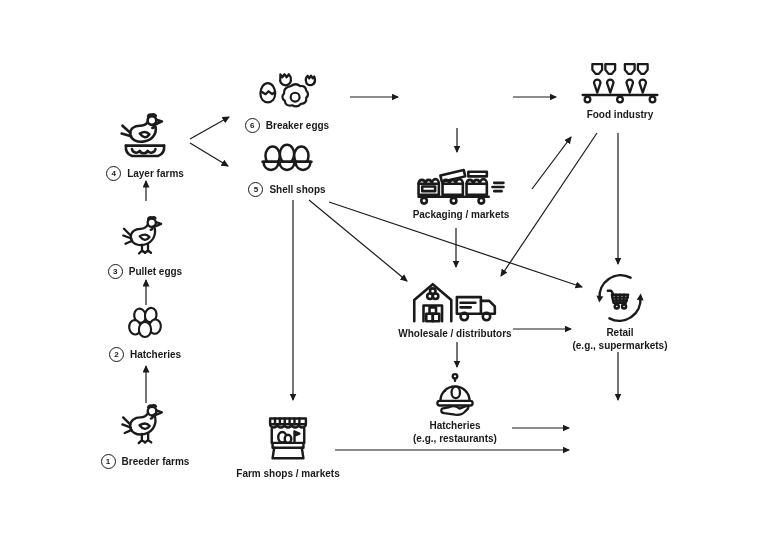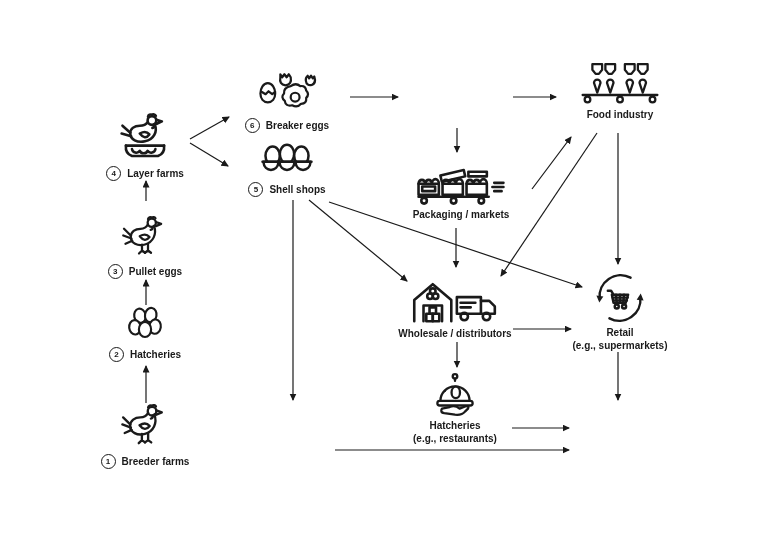--- a/index.html
+++ b/index.html
@@ -250,15 +250,31 @@
       <circle class="f-ink" cx="19" cy="26" r="1.3"></circle>
       <rect x="9" y="39" width="46" height="6" rx="3"></rect>
       <path d="M15 49 q-3 5 3 6 l14 2 q9 1 13 -4 l4 -4 q2 -4 -3 -3 l-8 3 q-6 -5 -13 -2 z"></path>
     </svg>
     <div class="lblrow" style="margin-top:2px">
       <span class="lbl">Hatcheries</span>
     </div>
     <span class="sub">(e.g., restaurants)</span>
   </div>
 
+  <div class="node" style="left:208px;top:412px;width:160px">
+    <svg class="icon" width="52" height="52" viewBox="0 0 64 64">
+      <rect x="10" y="8" width="44" height="7"></rect>
+      <path d="M16 8 v7 M22 8 v7 M28 8 v7 M34 8 v7 M40 8 v7 M46 8 v7"></path>
+      <path d="M10 15 a4.4 4 0 0 0 8.8 0 a4.4 4 0 0 0 8.8 0 a4.4 4 0 0 0 8.8 0 a4.4 4 0 0 0 8.8 0 a4.4 4 0 0 0 8.8 0"></path>
+      <path d="M12 21 V38 M52 21 V38"></path>
+      <ellipse class="f-white" cx="25" cy="31" rx="5" ry="6.5"></ellipse>
+      <ellipse class="f-white" cx="32" cy="33" rx="4" ry="5"></ellipse>
+      <path d="M40 24 v14 M40 24 l6 2.5 -6 2.5"></path>
+      <rect x="13" y="38" width="38" height="6"></rect>
+      <path d="M15 44 L13 57 H51 L49 44"></path>
+    </svg>
+    <div class="lblrow">
+      <span class="lbl">Farm shops / markets</span>
+    </div>
+  </div>
 
 
 </div>
 
 </body></html>

